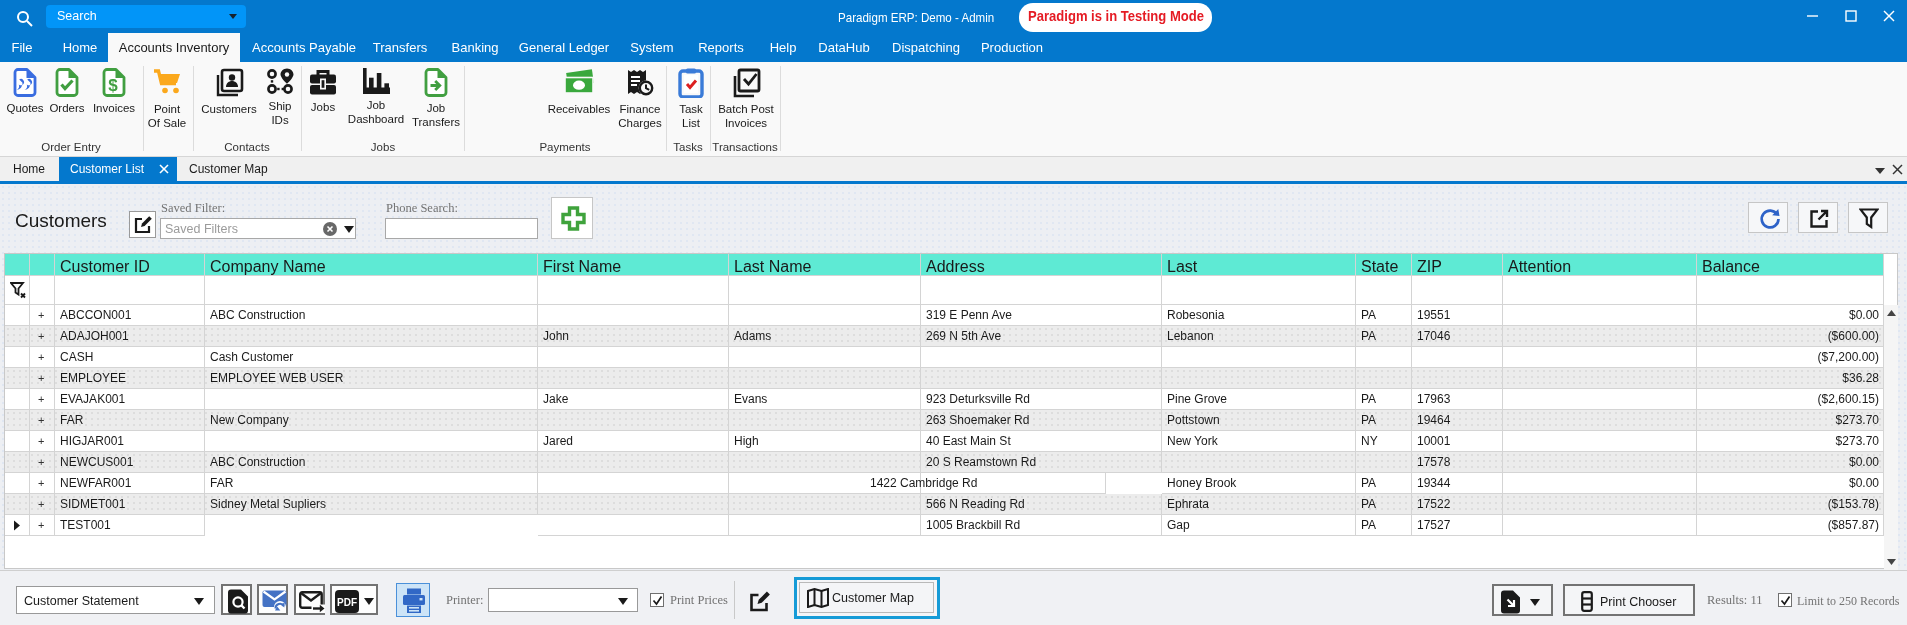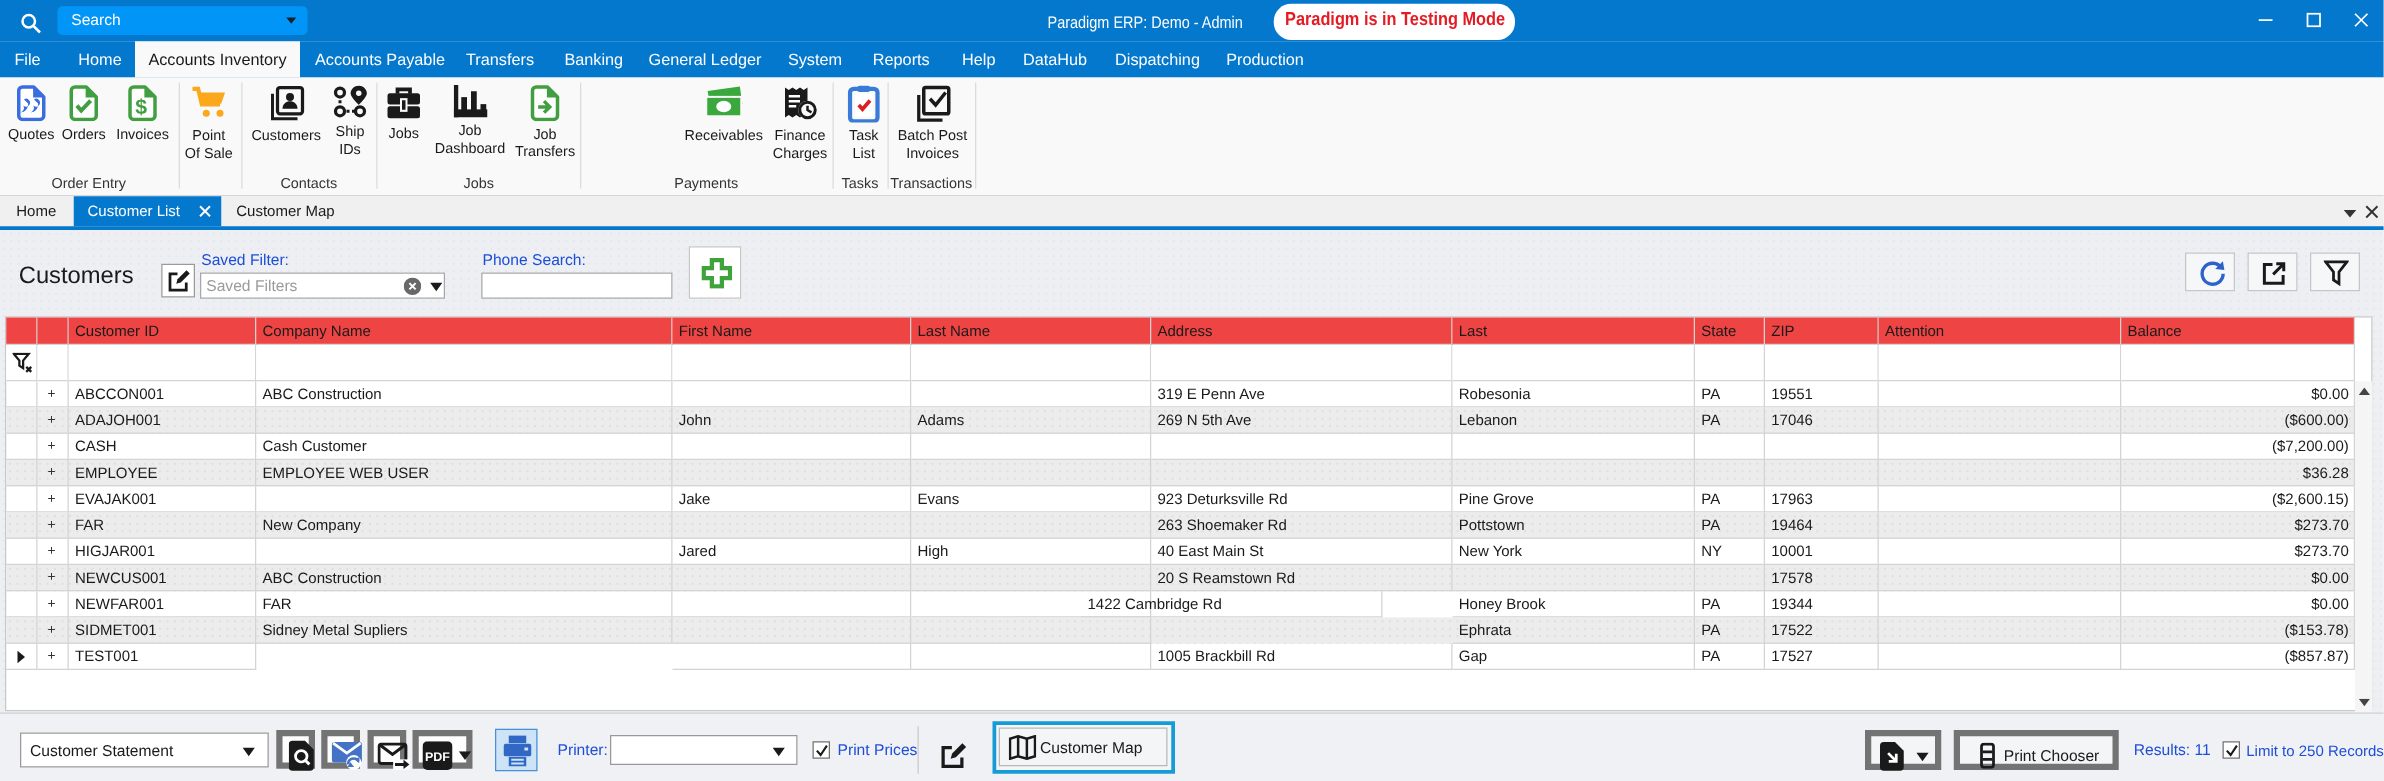--- a/index.html
+++ b/index.html
@@ -36,39 +36,39 @@
 #tabline { position:absolute; left:0; top:181px; width:1907px; height:3px; background:#0478cd; }
 .dtab { position:absolute; top:0; height:24px; font-size:12px; color:#1a1a1a; }
 #tab-active { position:absolute; left:59px; top:0; width:118px; height:24px; background:#0478cd; color:#fff; font-size:12px; }
 
 
 #content { position:absolute; left:0; top:184px; width:1907px; height:441px;
   background-color:#edeff3;
   background-image:radial-gradient(#e0e7f2 0.9px, transparent 1px);
   background-size:6px 6px; }
 #custhdr { position:absolute; left:15px; top:210px; font-size:19px; color:#1a1a1a; }
-.lbl13 { position:absolute; font-size:12.5px; color:#1d4ed8; white-space:nowrap; }
+.lbl13 { position:absolute; font-size:12.5px; color:#737373; white-space:nowrap;font-family:Liberation Serif, serif; }
 .inputbox { position:absolute; background:#fff; border:1px solid #a8a8a8; }
 .toolbtn { position:absolute; background:#f6f7f9; border:1px solid #c6c6c6; }
 
 
 #grid { position:absolute; left:4px; top:253px; width:1894px; height:316px; background:#fff; border:1px solid #c8c8c8; }
-.hcell { position:absolute; top:0; height:22px; border-right:1px solid #d4d4d4; border-bottom:1px solid #d4d4d4; background:#ef4444; font-size:12px; color:#1a1a1a; }
+.hcell { position:absolute; top:0; height:22px; border-right:1px solid #d4d4d4; border-bottom:1px solid #d4d4d4; background:#5eead4; font-size:16px; color:#1a1a1a; }
 .hcell span { position:absolute; left:5px; top:4px; white-space:nowrap; }
 .fcell { position:absolute; top:22px; height:29px; border-right:1px solid #d4d4d4; border-bottom:1px solid #d4d4d4; background:#fff; }
 .drow { position:absolute; left:0; width:1879px; height:21px; }
 .drow.alt { background-color:#ececec; background-image:radial-gradient(#dddddd 0.8px, transparent 0.95px); background-size:6px 6px; }
 .dcell { position:absolute; top:0; height:21px; border-right:1px solid #d4d4d4; border-bottom:1px solid #d4d4d4; font-size:12px; color:#1a1a1a; }
 .dcell span { position:absolute; left:5px; top:3px; white-space:nowrap; }
 .dcell.num span { left:auto; right:4px; }
 
 
 #bottombar { position:absolute; left:0; top:0; width:1907px; height:625px; pointer-events:none; }
 #bbg { position:absolute; left:0; top:570px; width:1907px; height:55px; background:#f0f1f4; border-top:1px solid #cfcfcf; }
-.bbtn { position:absolute; background:#fdfdfd; border:5px solid #737373;text-align:right; }
+.bbtn { position:absolute; background:#fdfdfd; border:2px solid #737373;text-align:right; }
 </style>
 </head>
 <body>
 <div id="app">
 
   <div id="titlebar">
     <svg class="abs" style="left:16px;top:10px" width="17" height="17" viewBox="0 0 17 17">
         <circle cx="7" cy="7" r="5" fill="none" stroke="#fff" stroke-width="2"></circle>
         <line x1="11" y1="11" x2="16" y2="16" stroke="#fff" stroke-width="2"></line>
       </svg>
@@ -647,20 +647,23 @@
           <span style="left:8px;top:4px;font-size:11px;color:#333">+</span>
         </div>
         <div class="dcell" style="left:50px;width:150px">
           <span>SIDMET001</span>
         </div>
         <div class="dcell" style="left:200px;width:333px">
           <span>Sidney Metal Supliers</span>
         </div>
         <div class="dcell" style="left:533px;width:191px"></div>
         <div class="dcell" style="left:724px;width:192px"></div>
+        <div class="dcell" style="left:916px;width:241px">
+          <span>566 N Reading Rd</span>
+        </div>
         <div class="dcell" style="left:1157px;width:194px">
           <span>Ephrata</span>
         </div>
         <div class="dcell" style="left:1351px;width:56px">
           <span>PA</span>
         </div>
         <div class="dcell" style="left:1407px;width:91px">
           <span>17522</span>
         </div>
         <div class="dcell" style="left:1498px;width:194px"></div>

